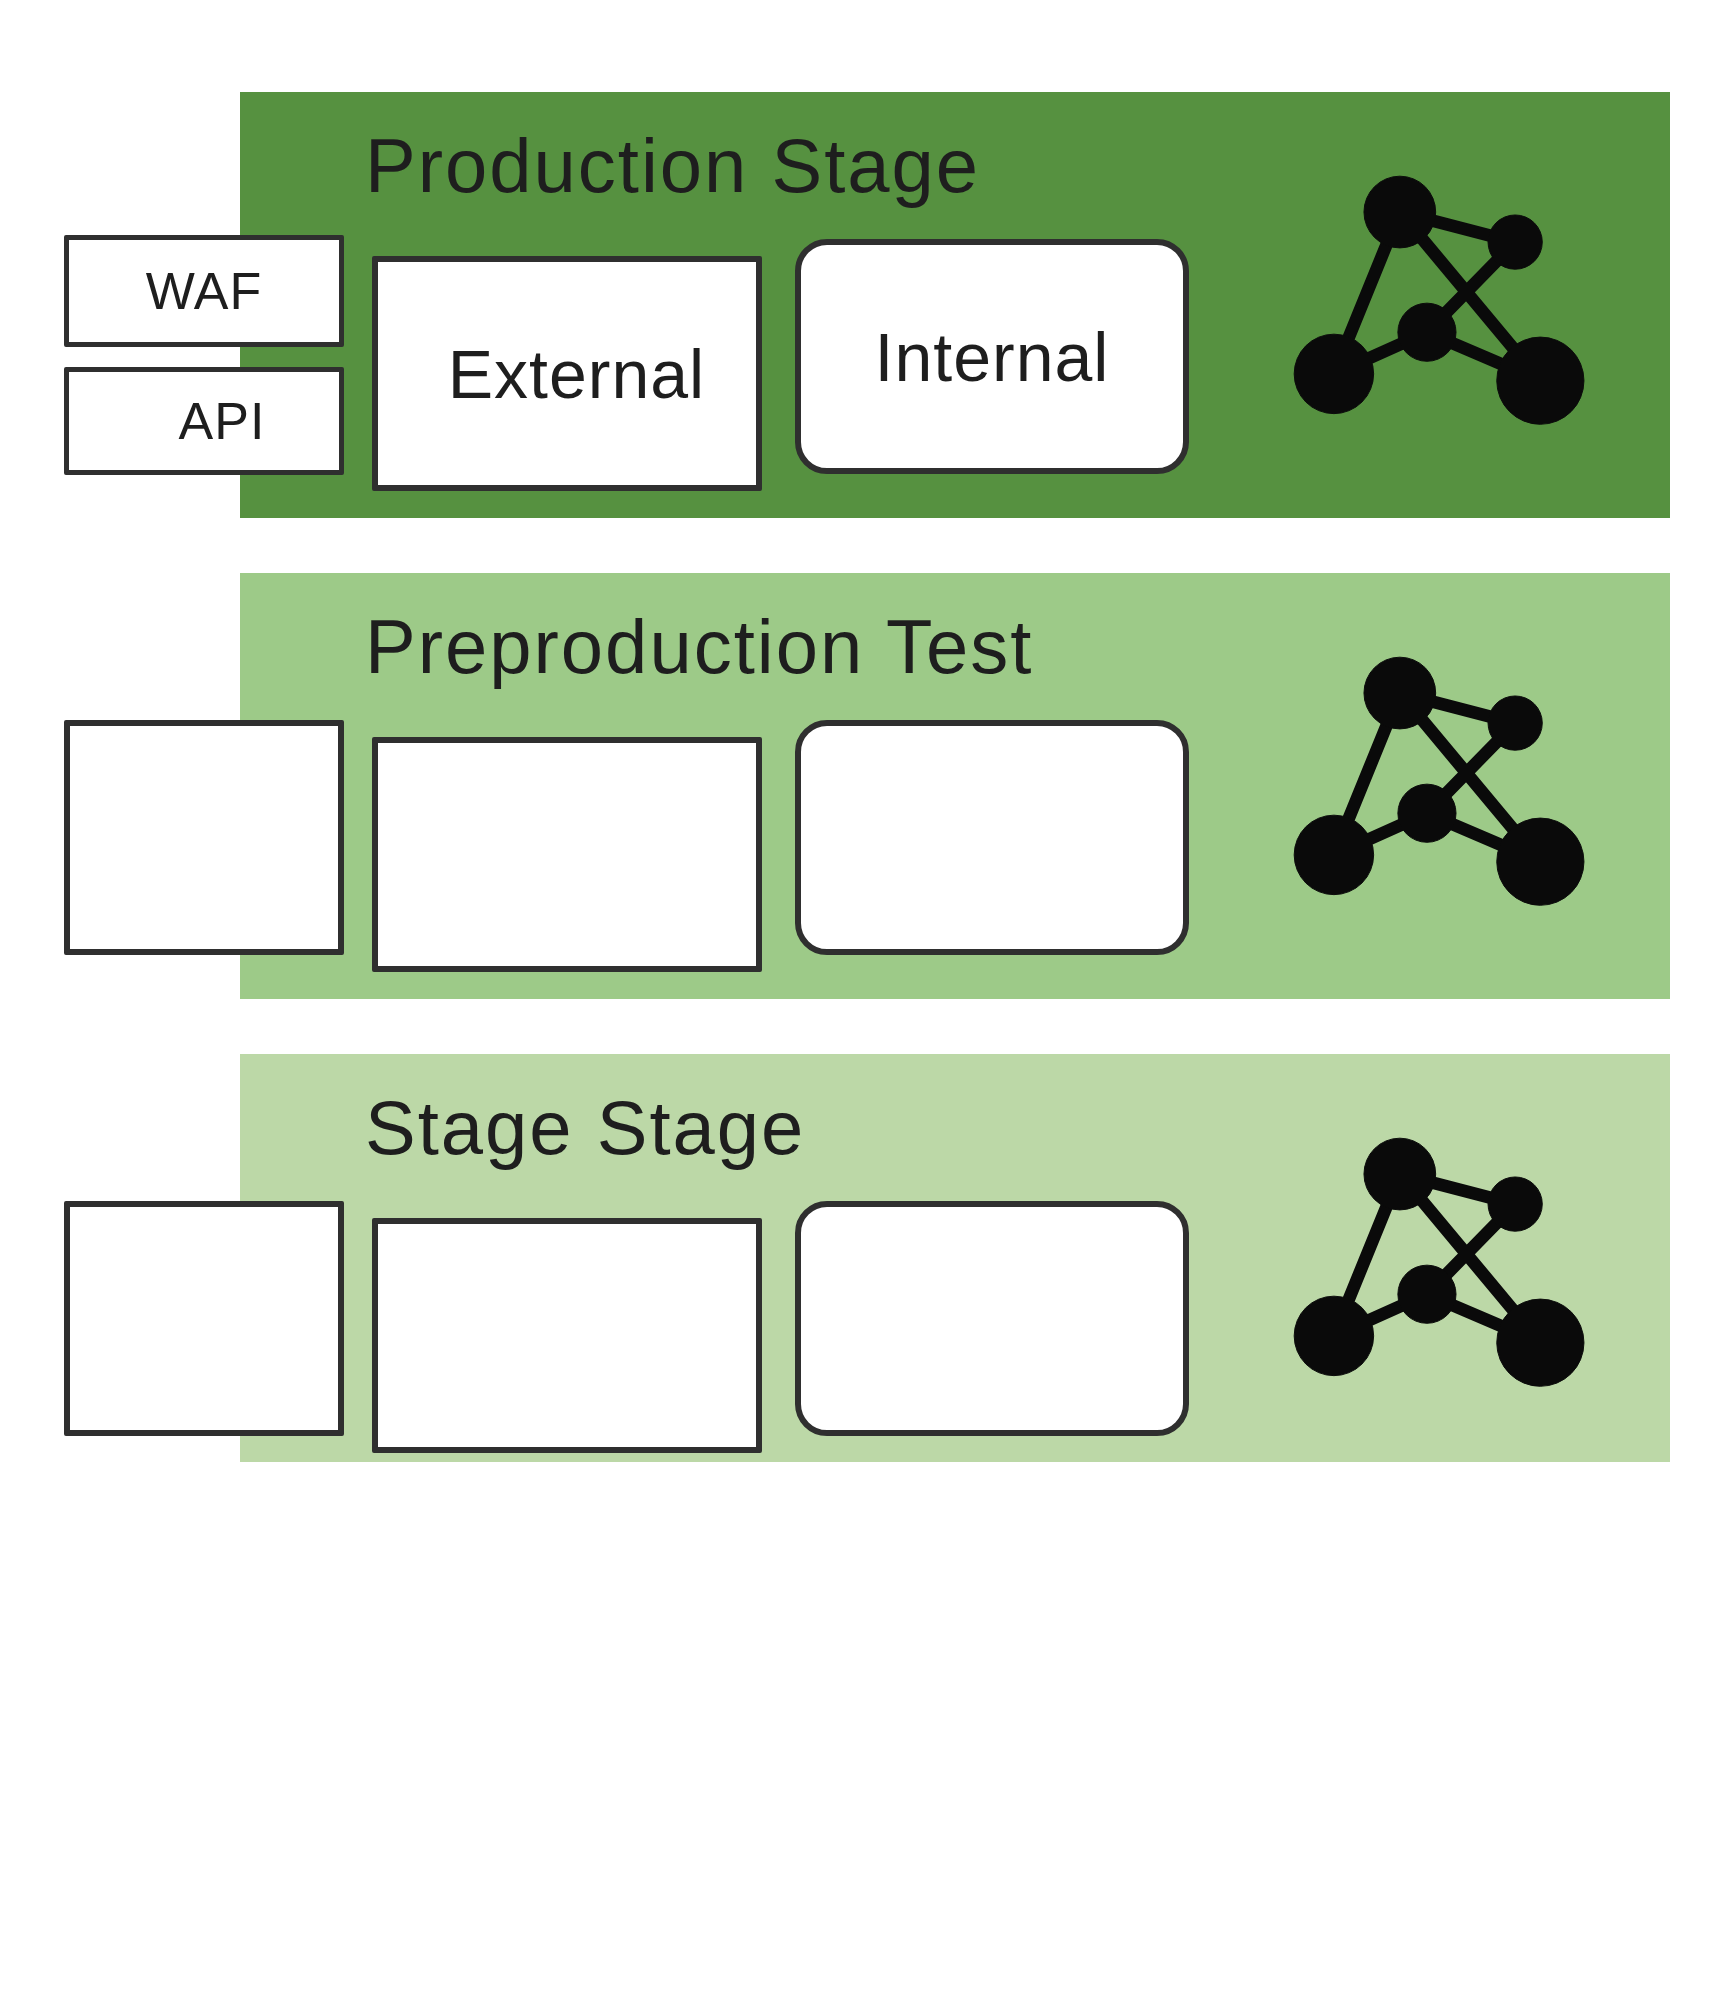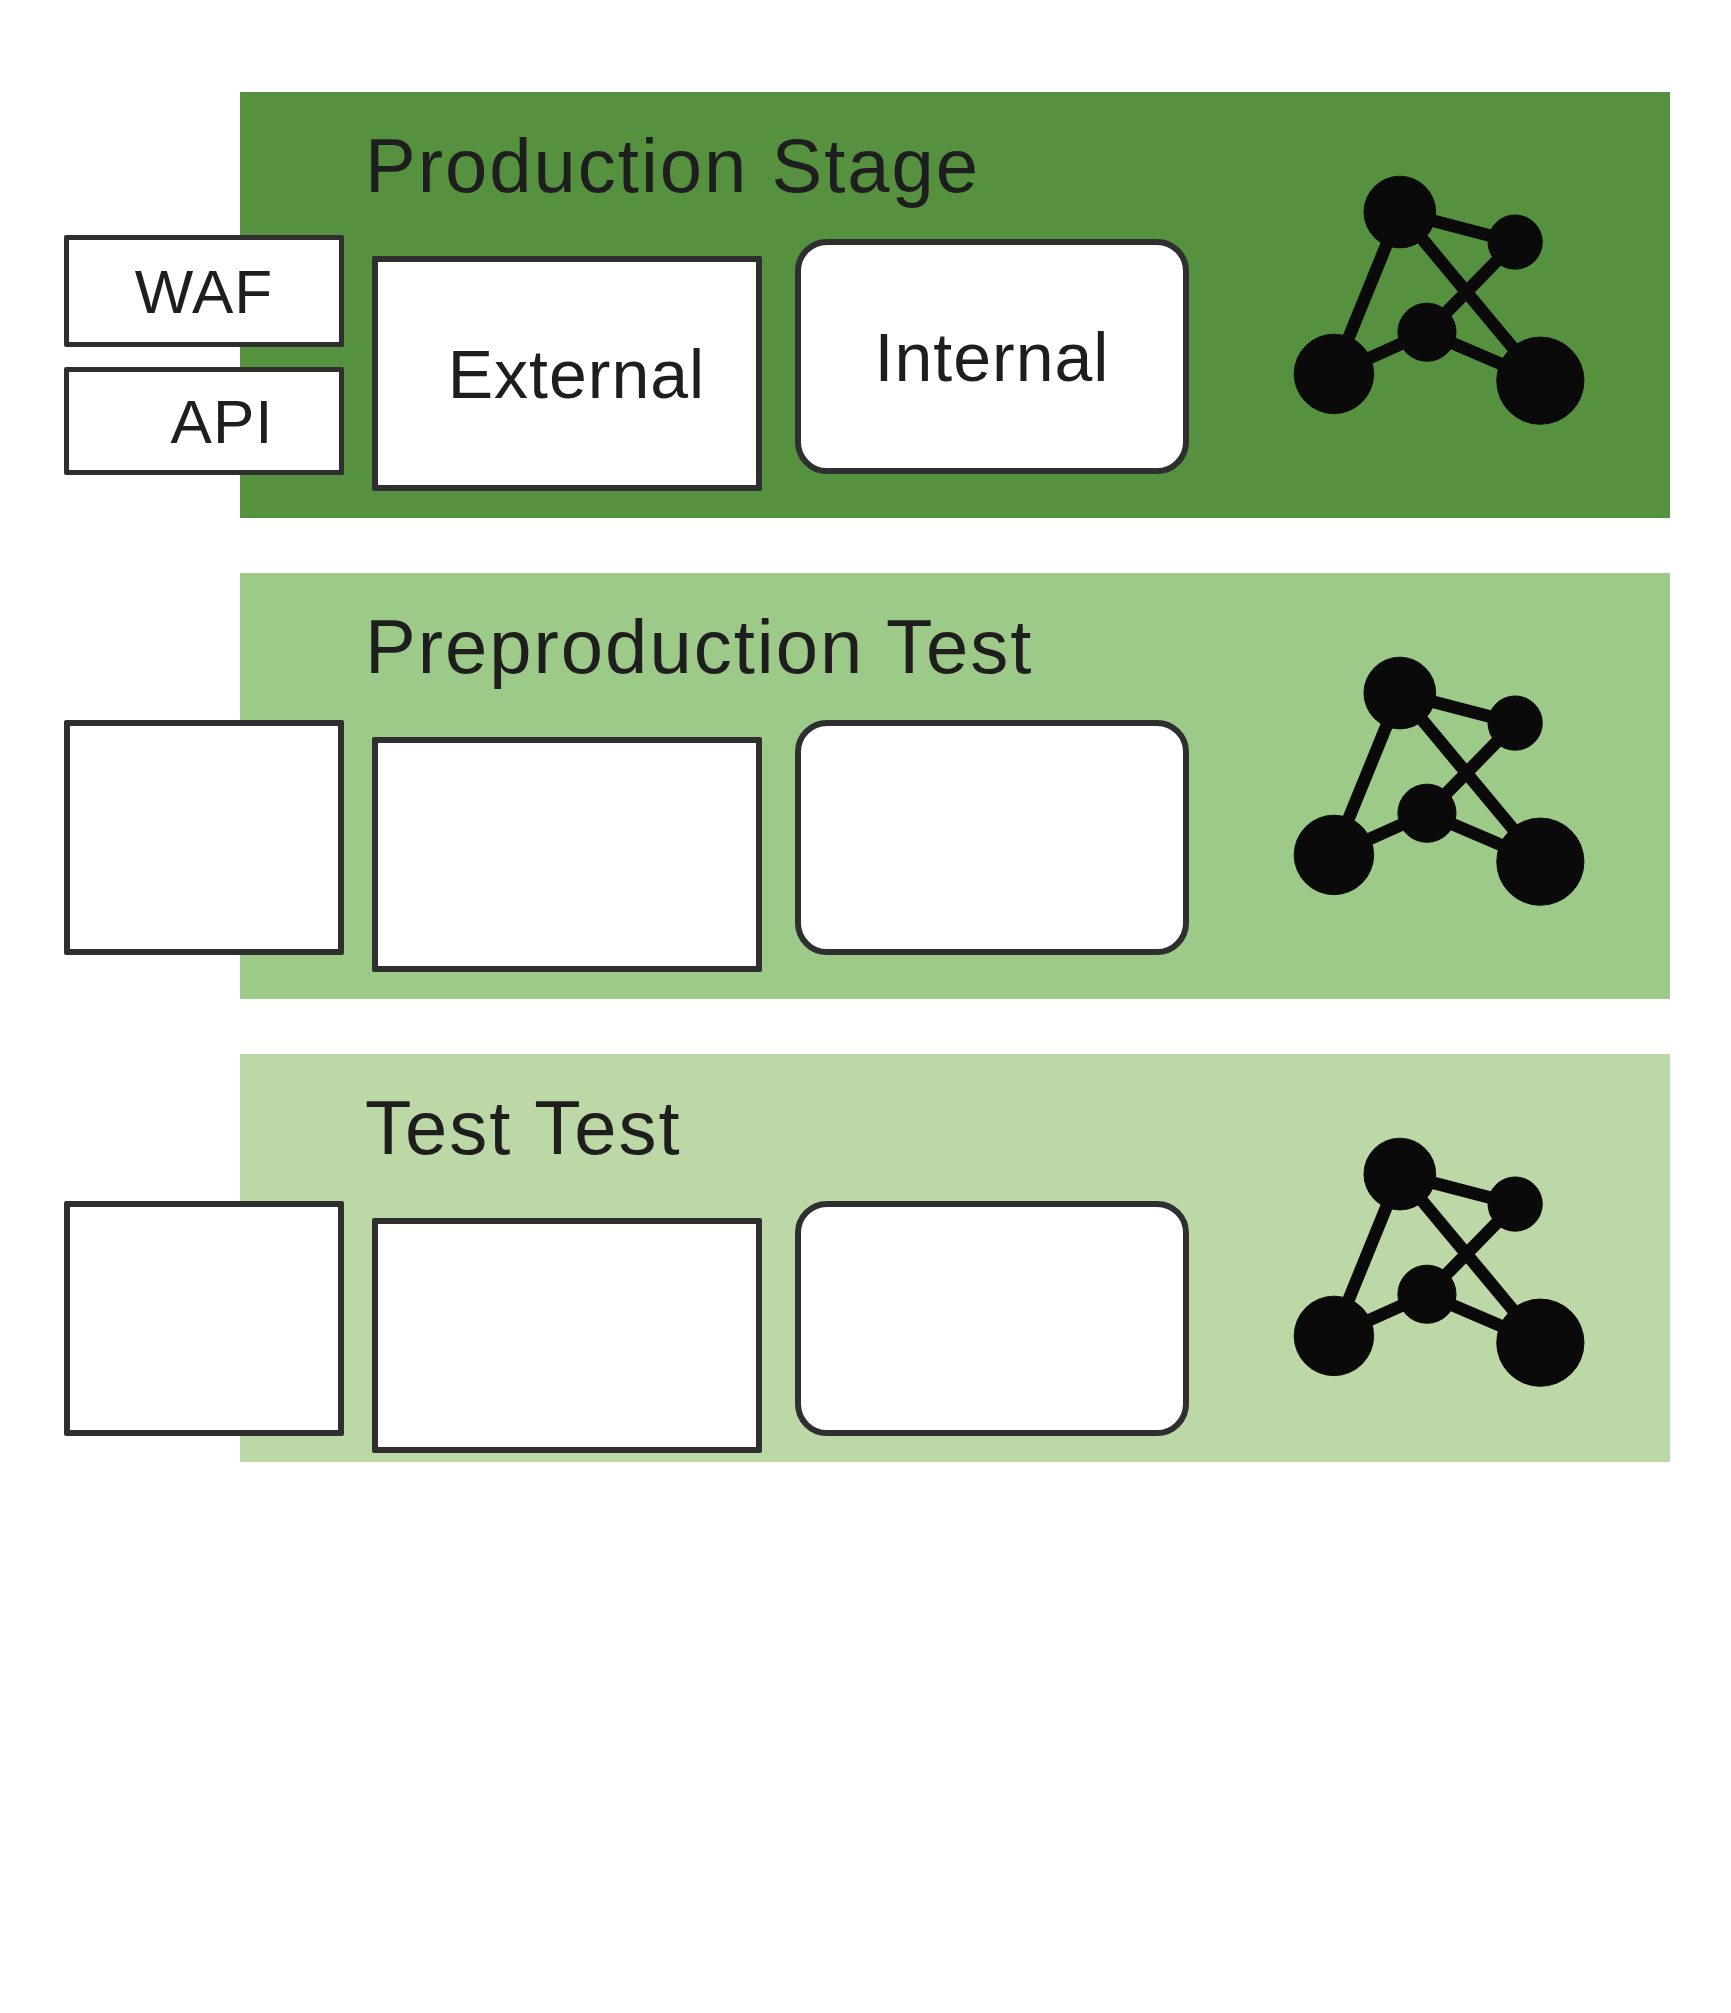--- a/index.html
+++ b/index.html
@@ -8,21 +8,21 @@
   .stage{position:absolute;left:0;width:1731px;height:426px;}
   .band{position:absolute;left:240px;top:0;width:1430px;height:426px;border:4px solid transparent;box-sizing:border-box;}
   .title{position:absolute;left:121px;top:26px;margin:0;font-size:76px;font-weight:400;
          letter-spacing:2px;white-space:nowrap;}
   .icon{position:absolute;left:1024px;top:62px;width:378px;height:300px;color:#0a0a0a;}
   .box{position:absolute;background:#ffffff;border:6px solid #2f2f2f;box-sizing:border-box;
        display:flex;align-items:center;justify-content:center;border-radius:2px;}
   .box span{font-size:68px;letter-spacing:1px;white-space:nowrap;}
   .leftbox{left:64px;top:147px;width:280px;height:235px;}
   .sidebox{left:64px;width:280px;border-width:5px;}
-  .sidebox span{font-size:62px;}
+  .sidebox span{font-size:52px;}
   .sidebox.waf{top:143px;height:112px;}
   .sidebox.api{top:275px;height:108px;padding-left:36px;}
   .midbox{left:372px;top:164px;width:390px;height:235px;padding-left:19px;}
   .rightbox{left:795px;top:147px;width:394px;height:235px;border-radius:32px;}
   .st0{top:92px;} .st1{top:573px;} .st2{top:1054px;} .st3{top:1536px;}
 </style>
 </head>
 <body>
 
 <div class="canvas">
@@ -85,21 +85,21 @@
     <div class="box midbox">
       <span></span>
     </div>
     <div class="box rightbox">
       <span></span>
     </div>
   </section>
 
   <section class="stage st2">
     <div class="band" style="background-color: rgb(188, 216, 167); border-color: rgb(188, 216, 167);">
-      <h2 class="title">Test Test</h2>
+      <h2 class="title">Stage Stage</h2>
       <svg class="icon" viewBox="0 0 390 308" fill="currentColor" stroke="currentColor">
         <g stroke-width="13" stroke-linecap="round">
           <line x1="136" y1="55" x2="255" y2="86"></line>
             <line x1="136" y1="55" x2="68" y2="222"></line>
           <line x1="136" y1="55" x2="281" y2="229"></line>
             <line x1="255" y1="86" x2="164" y2="179"></line>
           <line x1="164" y1="179" x2="68" y2="222"></line>
             <line x1="164" y1="179" x2="281" y2="229"></line>
         </g>
         <circle cx="136" cy="55" r="37"></circle>

